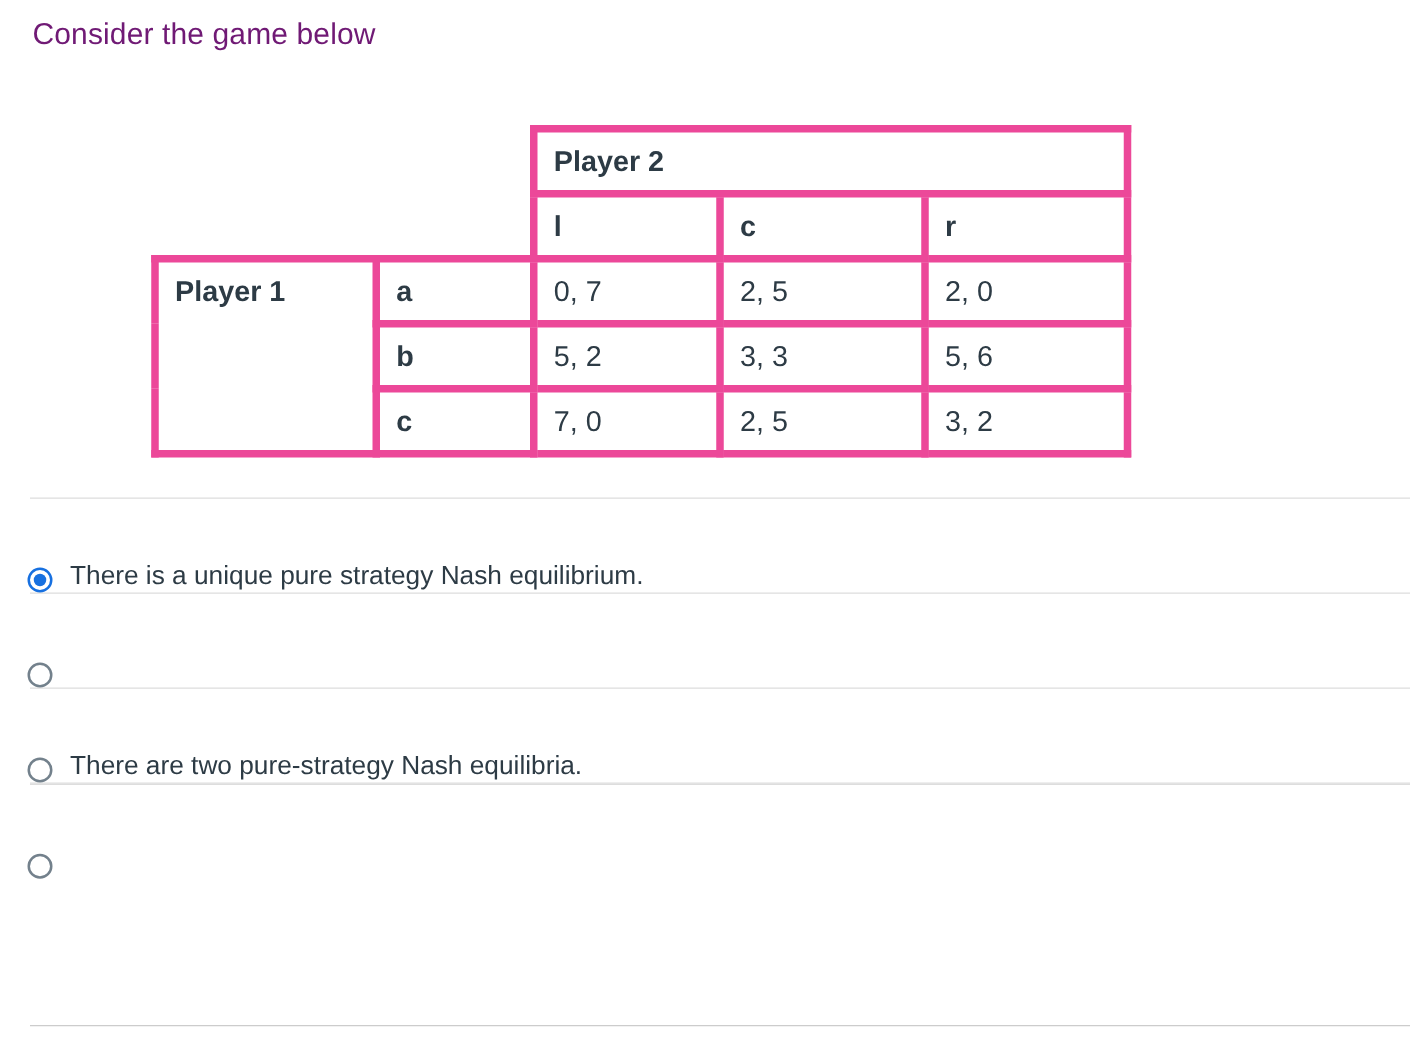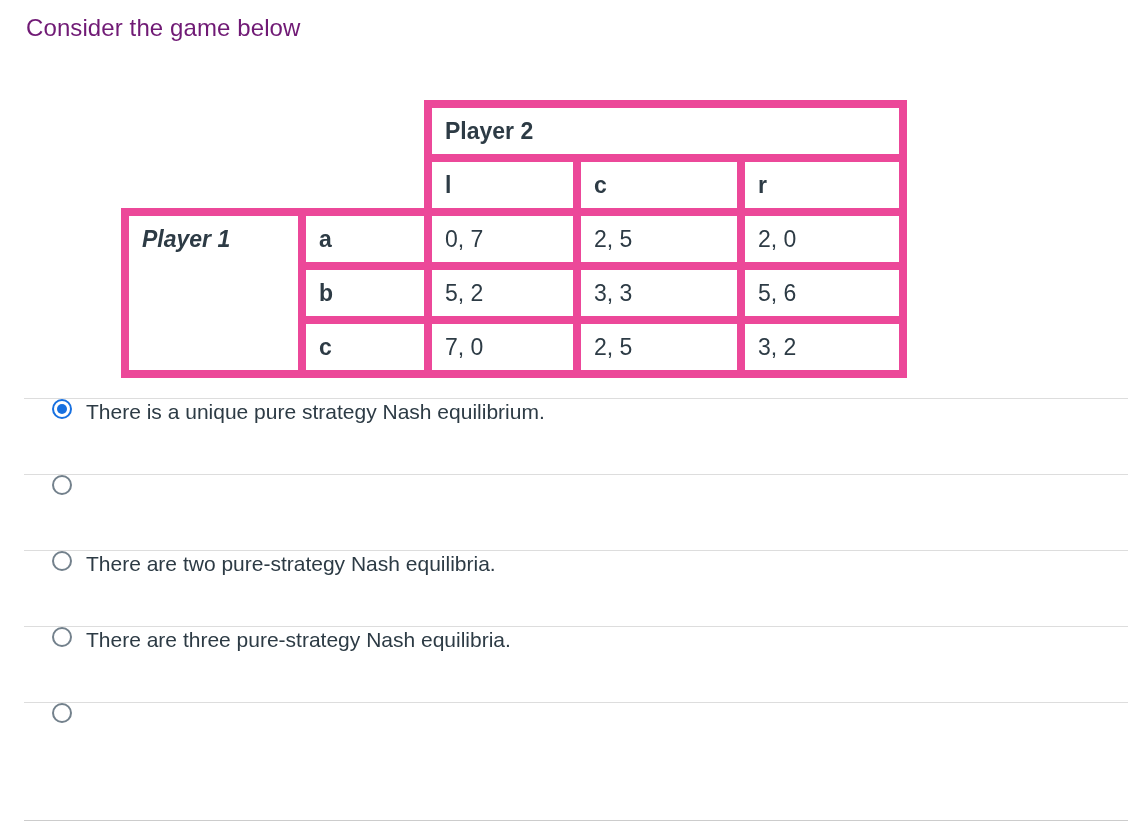--- a/index.html
+++ b/index.html
@@ -36,41 +36,40 @@
     left: 121px;
     top: 100px;
     width: 778px;
   }
   table.matrix {
     border-collapse: collapse;
     table-layout: fixed;
     width: 778px;
   }
   table.matrix td {
-    border: 8px solid #ec4899;
+    border: 6px solid #ec4899;
     padding: 0 0 0 13px;
     vertical-align: top;
     font-size: 23px;
     line-height: 46px;
     height: 46px;
     color: #2d3b45;
     font-weight: 400;
     background: #ffffff;
   }
   table.matrix td.blank {
     border: none;
     background: transparent;
   }
   table.matrix td.hdr-strong {
     font-weight: 700;
   }
   table.matrix td.player1-cell {
     font-weight: 700;
     vertical-align: top;
-    font-style: italic;
   }
   table.matrix td.p2-span {
     font-weight: 700;
   }
   
   .col-p1 { width: 177px; }
   .col-act { width: 126px; }
   .col-l  { width: 149px; }
   .col-c  { width: 164px; }
   .col-r  { width: 162px; }
@@ -83,23 +82,23 @@
     width: 1128px;
   }
   .divider {
     height: 1px;
     background: #dddddd;
     margin-left: 24px;
     width: 1104px;
   }
   .option-row {
     display: flex;
-    align-items: flex-start;
+    align-items: flex-end;
     height: 75px;
-    padding-left: 52px;
+    padding-left: 22px;
     box-sizing: border-box;
     cursor: pointer;
   }
   .radio {
     flex: 0 0 auto;
     width: 20px;
     height: 20px;
     border-radius: 50%;
     border: 2px solid #73818c;
     box-sizing: border-box;
@@ -199,25 +198,21 @@
     <span class="radio"></span>
   </div>
 
   <div class="divider"></div>
   <div class="option-row">
     <span class="radio"></span>
     <span class="option-label">There are two pure-strategy Nash equilibria.</span>
   </div>
 
   <div class="divider"></div>
+
+  <div class="divider"></div>
   <div class="option-row">
     <span class="radio"></span>
-    <span class="option-label">There are three pure-strategy Nash equilibria.</span>
-  </div>
-
-  <div class="divider"></div>
-  <div class="option-row">
-    <span class="radio"></span>
   </div>
 
 </div>
 
 <div class="bottom-rule"></div>
 
 </body></html>

